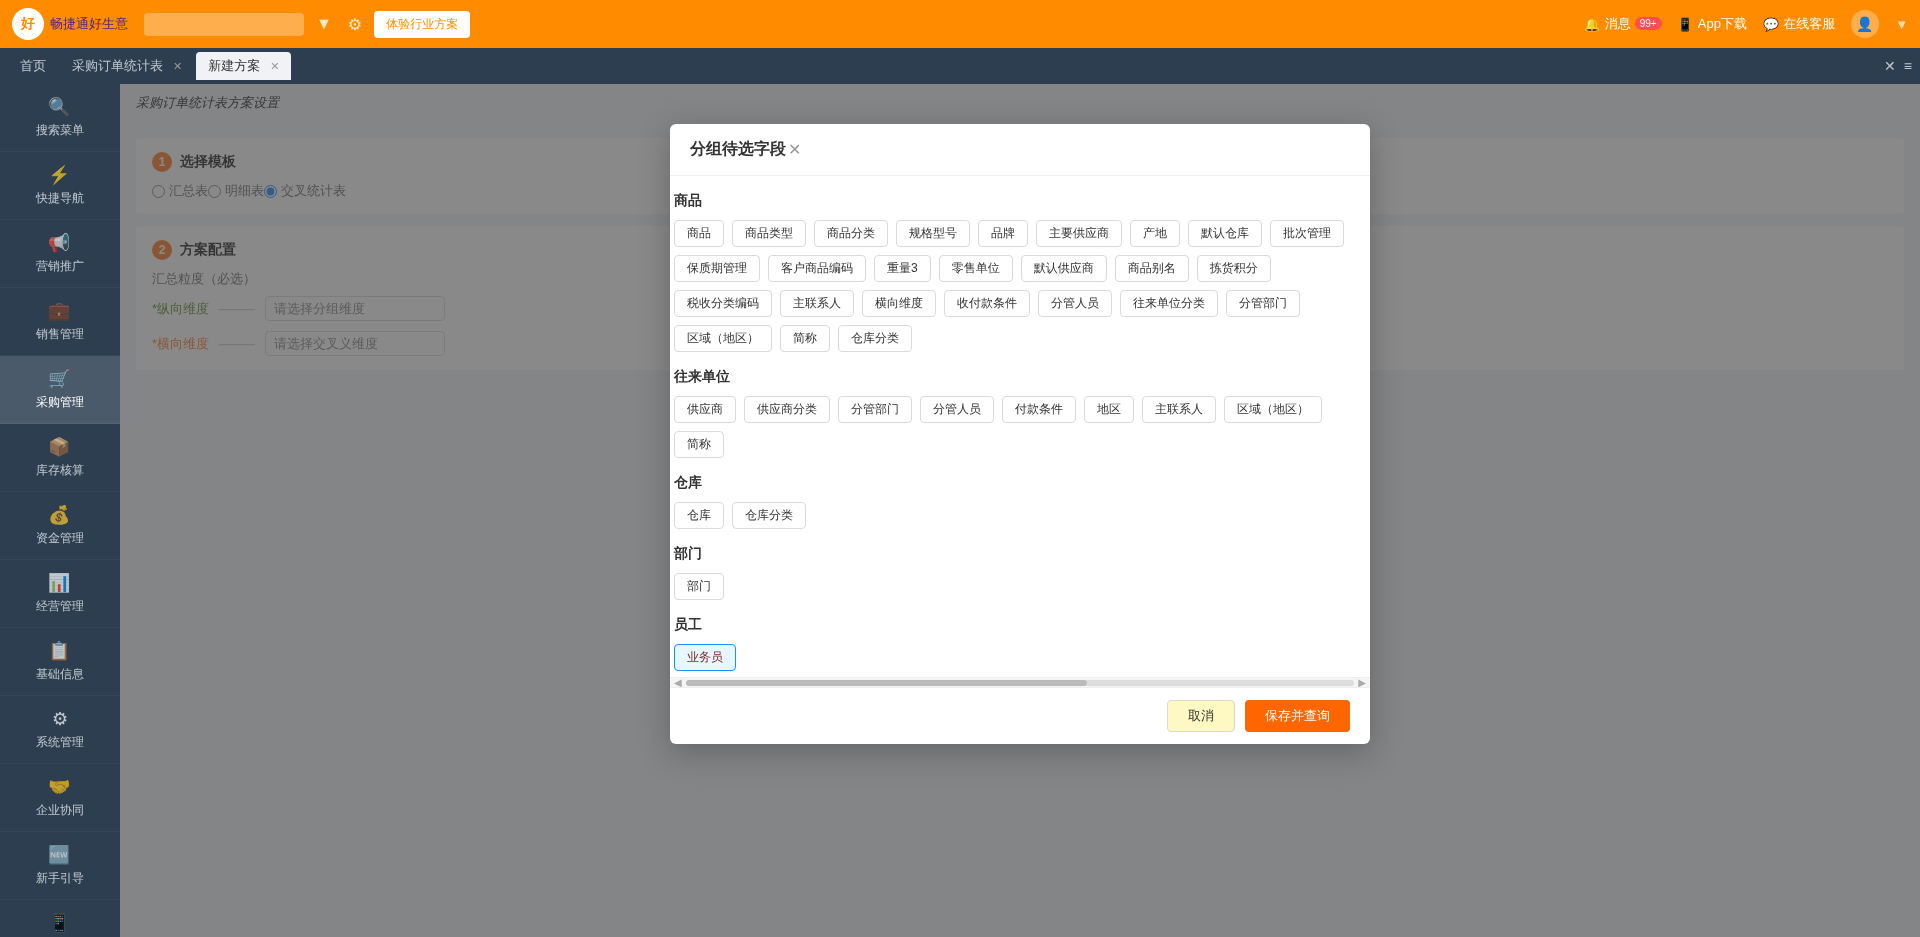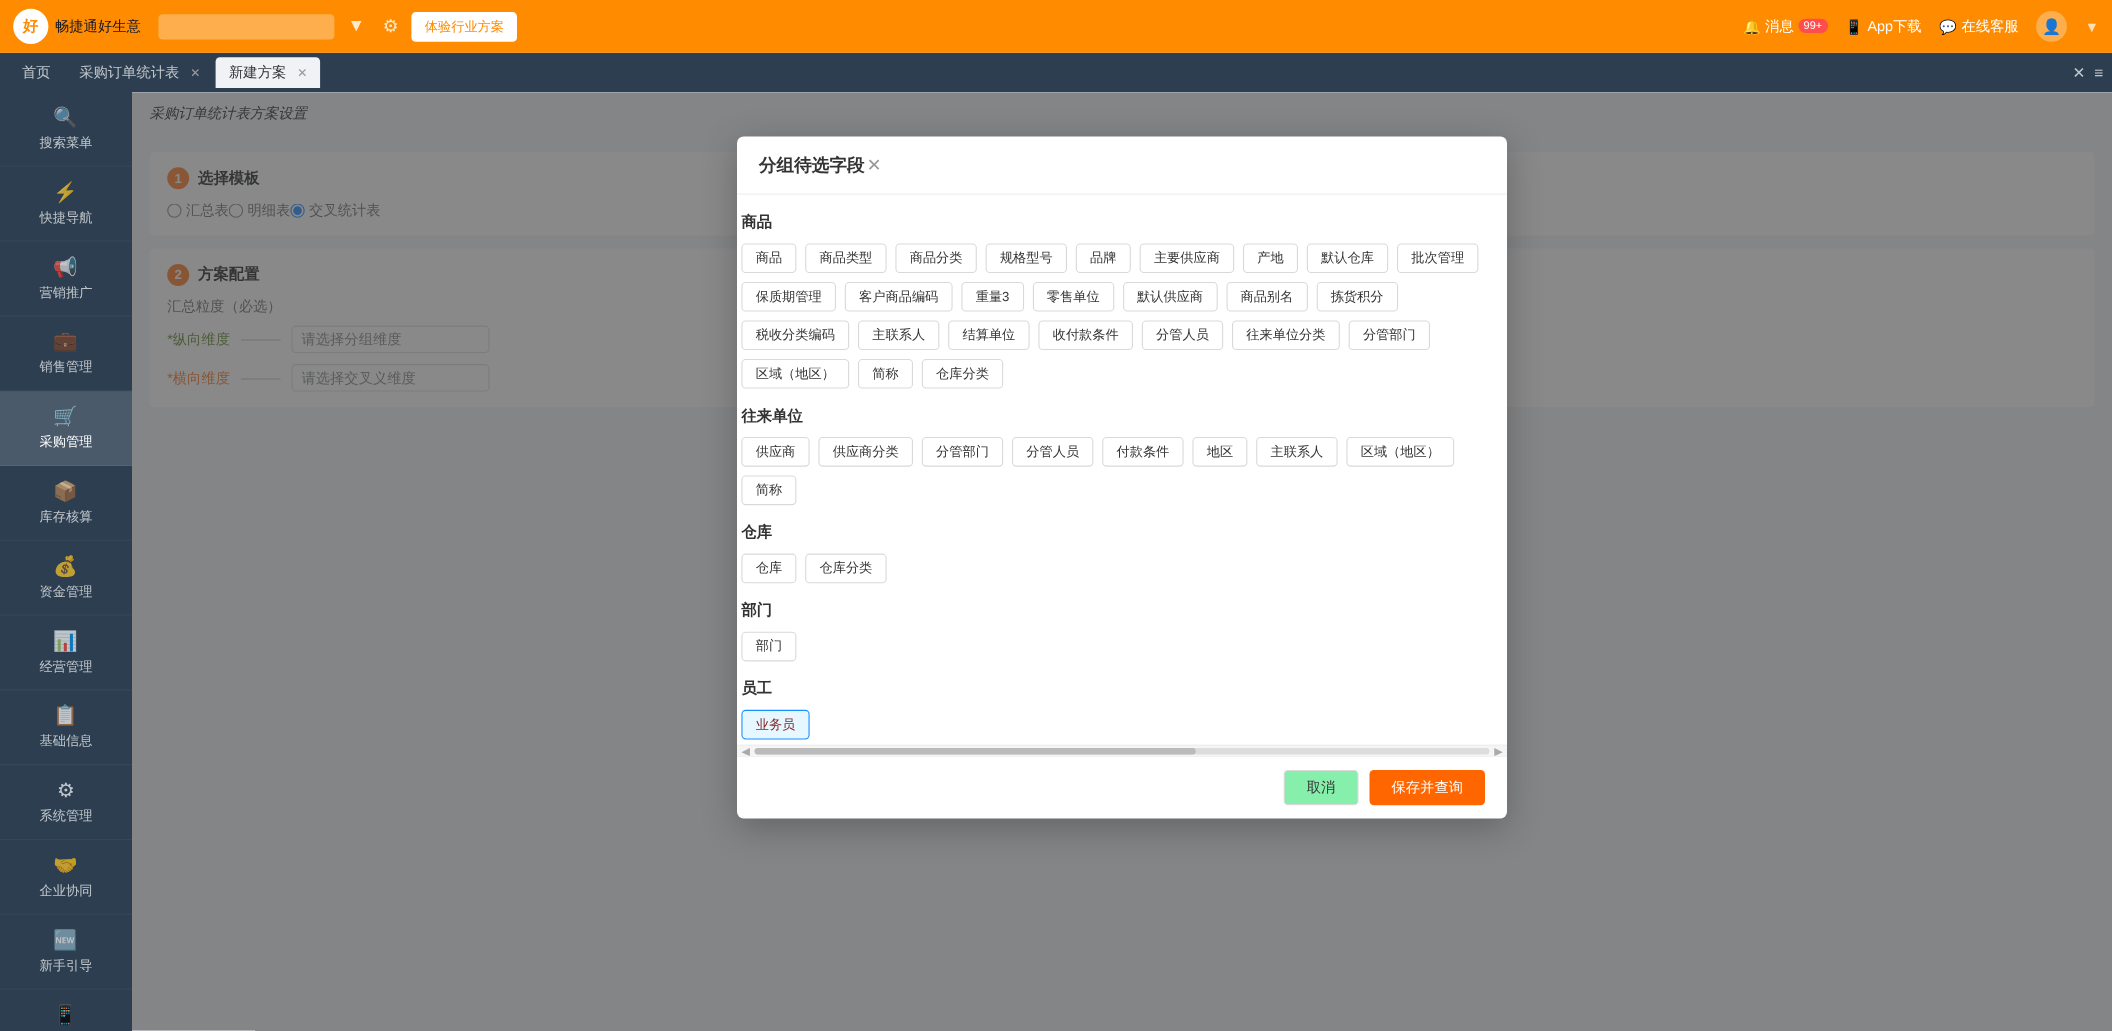--- a/index.html
+++ b/index.html
@@ -30,21 +30,21 @@
       height: 32px;
       background: white;
       border-radius: 50%;
       display: flex;
       align-items: center;
       justify-content: center;
       color: #ff8c00;
       font-weight: bold;
       font-size: 14px;
     }
-    .logo-text { color: #0f172a; font-size: 13px; line-height: 1.2; }
+    .logo-text { color: #4c1d95; font-size: 13px; line-height: 1.2; }
     .top-nav-input {
       background: rgba(255,255,255,0.3);
       border: none;
       border-radius: 4px;
       color: white;
       padding: 4px 8px;
       font-size: 13px;
       width: 160px;
     }
     .top-nav-input::placeholder { color: rgba(255,255,255,0.8); }
@@ -265,21 +265,21 @@
       color: #7f1d1d;
     }
 
     
     .dialog-body::-webkit-scrollbar { width: 8px; }
     .dialog-body::-webkit-scrollbar-track { background: #f1f1f1; }
     .dialog-body::-webkit-scrollbar-thumb { background: #ccc; border-radius: 4px; }
 
     
     .btn-cancel {
-      background: #86efac;
+      background: #fef9c3;
       border: 1px solid #d9d9d9;
       border-radius: 4px;
       padding: 6px 20px;
       cursor: pointer;
       font-size: 13px;
       color: #333;
       text-align: right;
     }
     .btn-primary {
       background: #ff6600;
@@ -537,21 +537,21 @@
               <button class="tag-btn">批次管理</button>
               <button class="tag-btn">保质期管理</button>
               <button class="tag-btn">客户商品编码</button>
               <button class="tag-btn">重量3</button>
               <button class="tag-btn">零售单位</button>
               <button class="tag-btn">默认供应商</button>
               <button class="tag-btn">商品别名</button>
               <button class="tag-btn">拣货积分</button>
               <button class="tag-btn">税收分类编码</button>
               <button class="tag-btn">主联系人</button>
-              <button class="tag-btn">结算单位</button>
+              <button class="tag-btn">横向维度</button>
               <button class="tag-btn">收付款条件</button>
               <button class="tag-btn">分管人员</button>
               <button class="tag-btn">往来单位分类</button>
               <button class="tag-btn">分管部门</button>
               <button class="tag-btn">区域（地区）</button>
               <button class="tag-btn">简称</button>
               <button class="tag-btn">仓库分类</button>
             </div>
 
             <div class="section-title">

